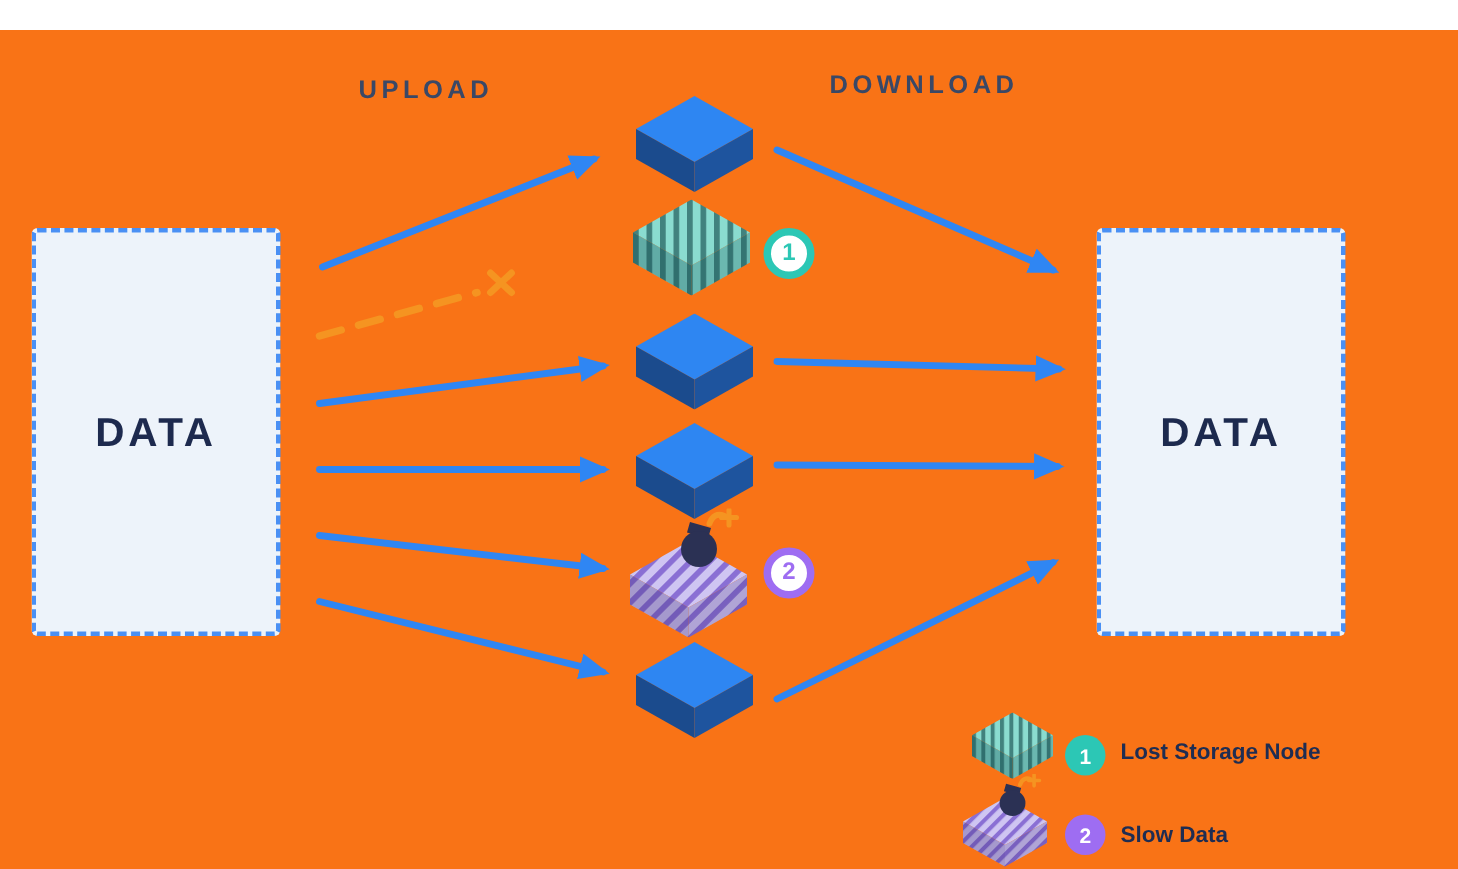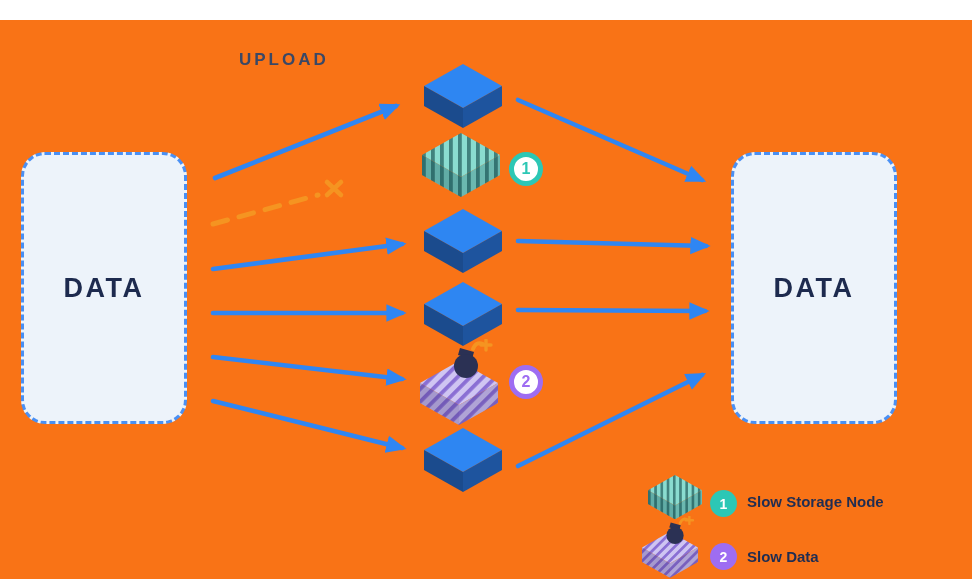--- a/index.html
+++ b/index.html
@@ -9,21 +9,21 @@
   }
   .arrow-layer{position:absolute;left:0;top:0;width:972px;height:579px;}
   .flow-label{
     position:absolute;font-weight:bold;font-size:17px;letter-spacing:3px;
     color:#3a4866;white-space:nowrap;
   }
   .flow-label.upload{left:239px;top:30px;}
   .flow-label.download{left:553px;top:27px;}
   .data-box{
     position:absolute;width:160px;height:266px;
-    border:3px dashed #4a90f4;border-radius:24px;background:#edf3fa;
+    border:3px dashed #4a90f4;border-radius:4px;background:#edf3fa;
     display:flex;align-items:center;justify-content:center;
   }
   .data-box.left{left:21px;top:132px;}
   .data-box.right{left:731px;top:132px;}
   .data-box .box-label{
     font-size:27px;font-weight:bold;letter-spacing:2.5px;color:#1d2a4e;
   }
   .node{position:absolute;line-height:0;}
   .ring-badge{
     position:absolute;width:24px;height:24px;border:5px solid #2cc7b5;
@@ -62,20 +62,21 @@
       <line x1="518" y1="290" x2="705" y2="291" stroke="#2f86f3" stroke-width="4.6" stroke-linecap="round" marker-end="url(#ah)"></line>
       <line x1="518" y1="446" x2="702" y2="355" stroke="#2f86f3" stroke-width="4.6" stroke-linecap="round" marker-end="url(#ah)"></line>
       <line x1="213" y1="204" x2="318" y2="175" stroke="#f59421" stroke-width="5" stroke-linecap="round" stroke-dasharray="15 12"></line>
       <g stroke="#f59421" stroke-width="4.6" stroke-linecap="round">
     <line x1="327" y1="162" x2="341" y2="175"></line>
     <line x1="341" y1="162" x2="327" y2="175"></line>
       </g>
     </svg>
 
   <div class="flow-label upload">UPLOAD</div>
+  <div class="flow-label download">DOWNLOAD</div>
 
   <div class="data-box left">
     <span class="box-label">DATA</span>
   </div>
   <div class="data-box right">
     <span class="box-label">DATA</span>
   </div>
 
   <div id="nodes">
       <div class="node" style="left: 424px; top: 44px; width: 78px;"><svg viewBox="0 0 78 64" width="100%" xmlns="http://www.w3.org/2000/svg">
@@ -158,21 +159,21 @@
           </defs>
           <g transform="translate(0,0)">
             <path d="M39 0 L78 22 L39 44 L0 22 Z" fill="url(#pl0)"></path>
             <path d="M0 22 L39 44 L39 64 L0 42 Z" fill="url(#pl0)"></path>
             <path d="M39 44 L78 22 L78 42 L39 64 Z" fill="url(#pl0)"></path>
       <path d="M0 22 L39 44 L39 64 L0 42 Z" fill="rgba(13,72,78,0.32)"></path>
             <path d="M39 44 L78 22 L78 42 L39 64 Z" fill="rgba(13,72,78,0.32)" opacity="0.75"></path>
           </g>
         </svg></span>
     <span class="fill-badge" style="left:82px;top:30px;background:#2cc7b5;">1</span>
-    <span class="legend-label" style="left:119px;top:33px;">Slow Storage Node</span>
+    <span class="legend-label" style="left:119px;top:33px;">Lost Storage Node</span>
 
     <span class="legend-cube" style="left:14px;top:56px;width:56px;"><svg viewBox="0 0 78 86" width="100%" xmlns="http://www.w3.org/2000/svg">
           <defs>
             <pattern id="pl1" width="9" height="9" patternUnits="userSpaceOnUse" patternTransform="rotate(45)">
       <rect width="9" height="9" fill="#cfc5f2"></rect>
               <rect width="3.8" height="9" fill="#8a6fd4"></rect>
             </pattern>
           </defs>
           <g transform="translate(0,22)">
             <path d="M39 0 L78 22 L39 44 L0 22 Z" fill="url(#pl1)"></path>

